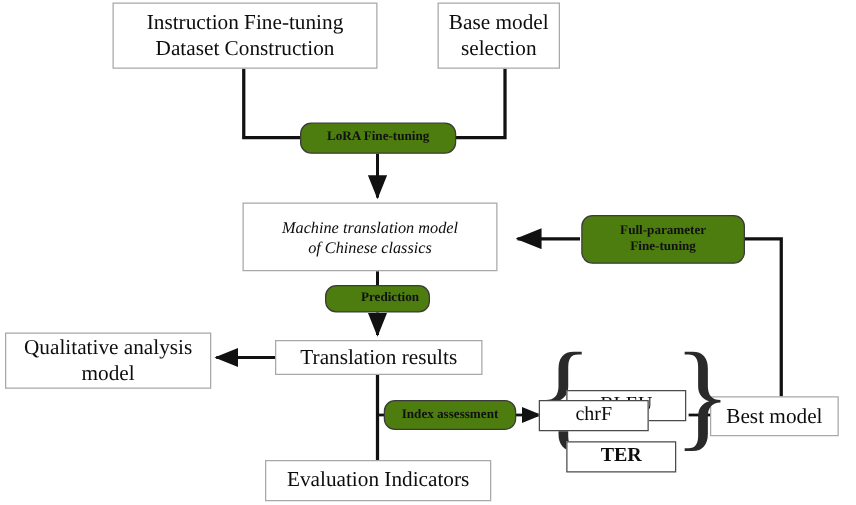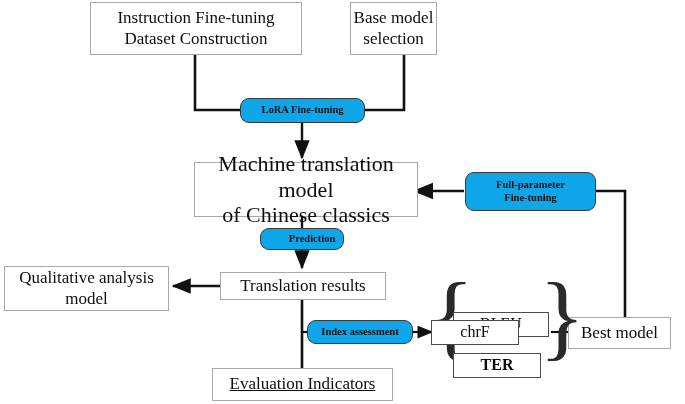--- a/index.html
+++ b/index.html
@@ -29,21 +29,21 @@
     color:#0d0d0d;
   }
   
   .rect{
     background:#ffffff;
     border:1px solid #a8a8a8;
     font-size:17px;
   }
   
   .pill{
-    background:#0ea5e9;
+    background:#4d7c0f;
     border:1.6px solid #3a3a3a;
     border-radius:9px;
     font-size:10.5px;
     font-weight:bold;
     color:#111111;
   }
   
   .chip{
     background:#ffffff;
     border:1.6px solid #4a4a4a;
@@ -120,41 +120,41 @@
     </g>
 
     <g stroke="#111111" stroke-width="2.6" fill="none" stroke-linecap="square">
       <path d="M625,317 L625,191 L596,191"></path>
     </g>
   </svg>
 
   <div class="node rect twoline" style="left:90px; top:2px; width:212px; height:53px;">Instruction Fine-tuning
 Dataset Construction</div>
 
-  <div class="node rect twoline" style="left:350px; top:2px; width:87px; height:53px;">Base model
+  <div class="node rect twoline" style="left:350px; top:2px; width:98px; height:53px;">Base model
 selection</div>
 
   <div class="node pill" style="left:240px; top:98px; width:125px; height:25px;">LoRA Fine-tuning</div>
 
-  <div class="node rect twoline" style="left:194px; top:162px; width:224px; height:55px; font-size:22px;">Machine translation model
+  <div class="node rect twoline" style="left:194px; top:162px; width:204px; height:55px; font-size:13px;font-style:italic;">Machine translation model
 of Chinese classics</div>
 
   <div class="node pill twoline" style="left:465px; top:172px; width:131px; height:39px;">Full-parameter
 Fine-tuning</div>
 
   <div class="node pill" style="left:260px; top:228px; width:84px; height:22px;padding-left:20px;">Prediction</div>
 
   <div class="node rect" style="left:220px; top:272px; width:166px; height:28px;">Translation results</div>
 
   <div class="node rect twoline" style="left:4px; top:266px; width:165px; height:45px;">Qualitative analysis
 model</div>
 
   <div class="node pill" style="left:307px; top:320px; width:106px; height:24px;">Index assessment</div>
 
-  <div class="node rect" style="left:212px; top:368px; width:181px; height:33px;text-decoration:underline;">Evaluation Indicators</div>
+  <div class="node rect" style="left:212px; top:368px; width:181px; height:33px;">Evaluation Indicators</div>
 
   <div class="node rect" style="left:568px; top:317px; width:103px; height:32px;text-align:right;">Best model</div>
 
   <div class="brace" style="left:428px; top:268px;">{</div>
 
   <div class="brace" style="left:539px; top:268px;">}</div>
 
   <div class="node chip" style="left:453px; top:272px; width:96px; height:25px;margin-top:40px;">BLEU</div>
 
   <div class="node chip" style="left:431px; top:320px; width:88px; height:25px;">chrF</div>

